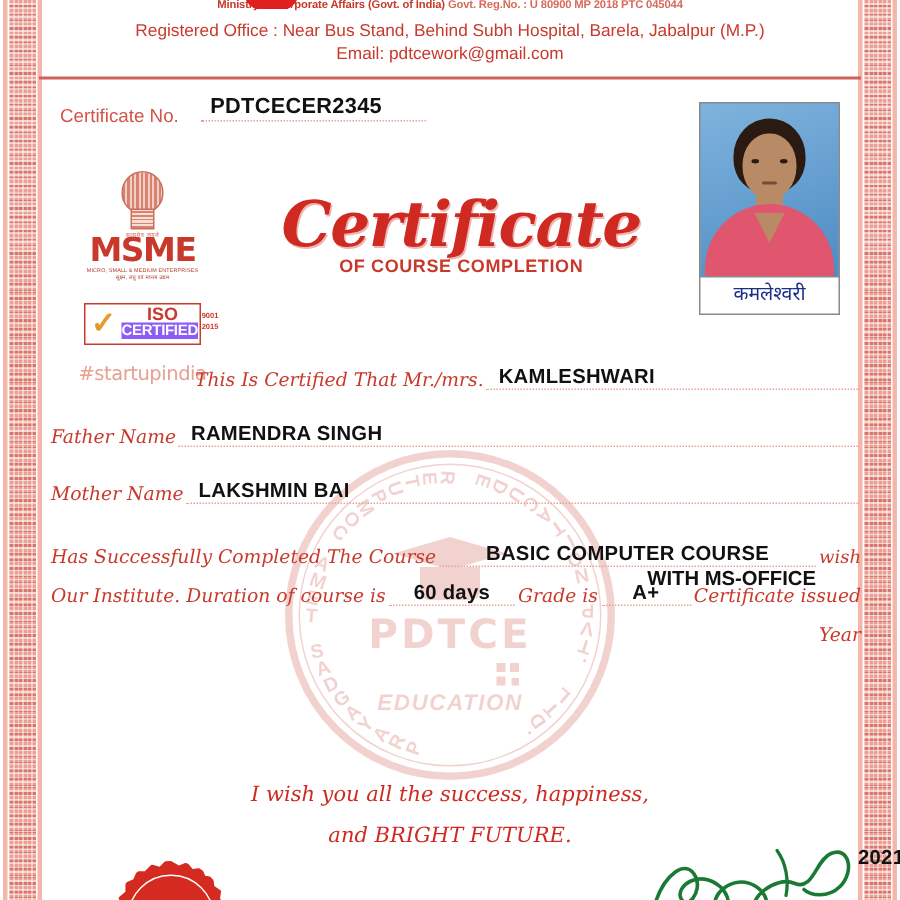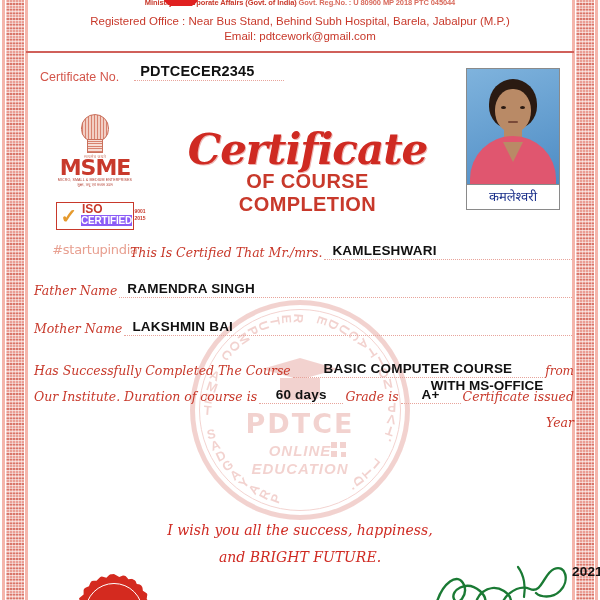--- a/index.html
+++ b/index.html
@@ -88,38 +88,38 @@
 
   .iso{
     margin:14px auto 0;width:76px;height:26px;border:1.5px solid #c8392b;
     display:flex;align-items:stretch;background:#fff;
   }
   .iso .tick{
     flex:0 0 24px;display:flex;align-items:center;justify-content:center;
     font-size:20px;color:#e59a2e;line-height:1;font-weight:bold;
   }
   .iso .mid{flex:1;display:flex;flex-direction:column;}
-  .iso .mid .iso-w{font-size:12px;font-weight:bold;color:#c8392b;line-height:12px;text-align:left;padding-left:1px;}
+  .iso .mid .iso-w{font-size:12px;font-weight:bold;color:#c8392b;line-height:12px;text-align:left;padding-left:1px;margin-left:16px;}
   .iso .mid .cert-w{font-size:10px;font-weight:bold;color:#fff;background:#8b5cf6;line-height:11px;letter-spacing:-.2px;}
   .iso .nums{flex:0 0 16px;font-size:5px;color:#c8392b;font-weight:bold;line-height:7px;padding-top:5px;}
 
   .startup{
     margin-top:12px;font-size:13px;color:#e8a091;letter-spacing:-.3px;
     font-family:"DejaVu Sans", sans-serif;
   }
 
   
   .title-wrap{position:absolute;left:175px;top:128px;width:265px;text-align:center;}
   .cert-script{
     font-family:"DejaVu Serif", serif;font-style:italic;font-weight:bold;
     font-size:42px;color:#cf2a22;line-height:44px;letter-spacing:-1px;
     text-shadow:1px 1px 0 rgba(207,42,34,.35);
   }
   .cert-sub{
-    font-size:20px;font-weight:bold;color:#c8392b;letter-spacing:.4px;margin-top:-2px;
+    font-size:12px;font-weight:bold;color:#c8392b;letter-spacing:.4px;margin-top:-2px;
   }
 
   
   .photo-box{
     position:absolute;left:466px;top:68px;width:92px;height:115px;
     border:1px solid #8a8a8a;background:#6ea7d8;overflow:hidden;
   }
   .photo-box .bg{
     position:absolute;inset:0;
     background:linear-gradient(160deg,#7fb3dd 0%,#4e8cc4 100%);
@@ -377,21 +377,20 @@
         <span style="transform: rotate(115.349deg) translate(0px, -96px) rotate(90deg);">.</span>
         <span style="transform: rotate(122.791deg) translate(0px, -96px) rotate(90deg);"> </span>
         <span style="transform: rotate(130.233deg) translate(0px, -96px) rotate(90deg);">L</span>
         <span style="transform: rotate(137.674deg) translate(0px, -96px) rotate(90deg);">T</span>
         <span style="transform: rotate(145.116deg) translate(0px, -96px) rotate(90deg);">D</span>
         <span style="transform: rotate(152.558deg) translate(0px, -96px) rotate(90deg);">.</span>
       </div>
     <div class="cap-ico"></div>
     <div class="cap-base"></div>
     <div class="pdtce">PDTCE</div>
-    <div class="online">ONLINE</div>
     <div class="qr"></div>
     <div class="edu">EDUCATION</div>
   </div>
 
   <div class="form">
 
     <div class="row r1">
       <div class="lbl-it">This Is Certified That Mr./mrs.</div>
       <div class="fill">
         <div class="v lefty">KAMLESHWARI</div>
@@ -411,21 +410,21 @@
         <div class="v lefty">LAKSHMIN BAI</div>
       </div>
     </div>
 
     <div class="row r4">
       <div class="lbl-it">Has  Successfully  Completed  The  Course</div>
       <div class="fill">
         <div class="v">BASIC COMPUTER COURSE</div>
         <div class="course-second">WITH MS-OFFICE</div>
       </div>
-      <div class="lbl-it sm">from</div>
+      <div class="lbl-it sm">wish</div>
     </div>
 
     <div class="row r5">
       <div class="lbl-it">Our Institute. Duration of course is</div>
       <div class="fill">
         <div class="v">60 days</div>
       </div>
       <div class="lbl-it">Grade is</div>
       <div class="fill" style="flex:0 0 60px">
         <div class="v">A+</div>

